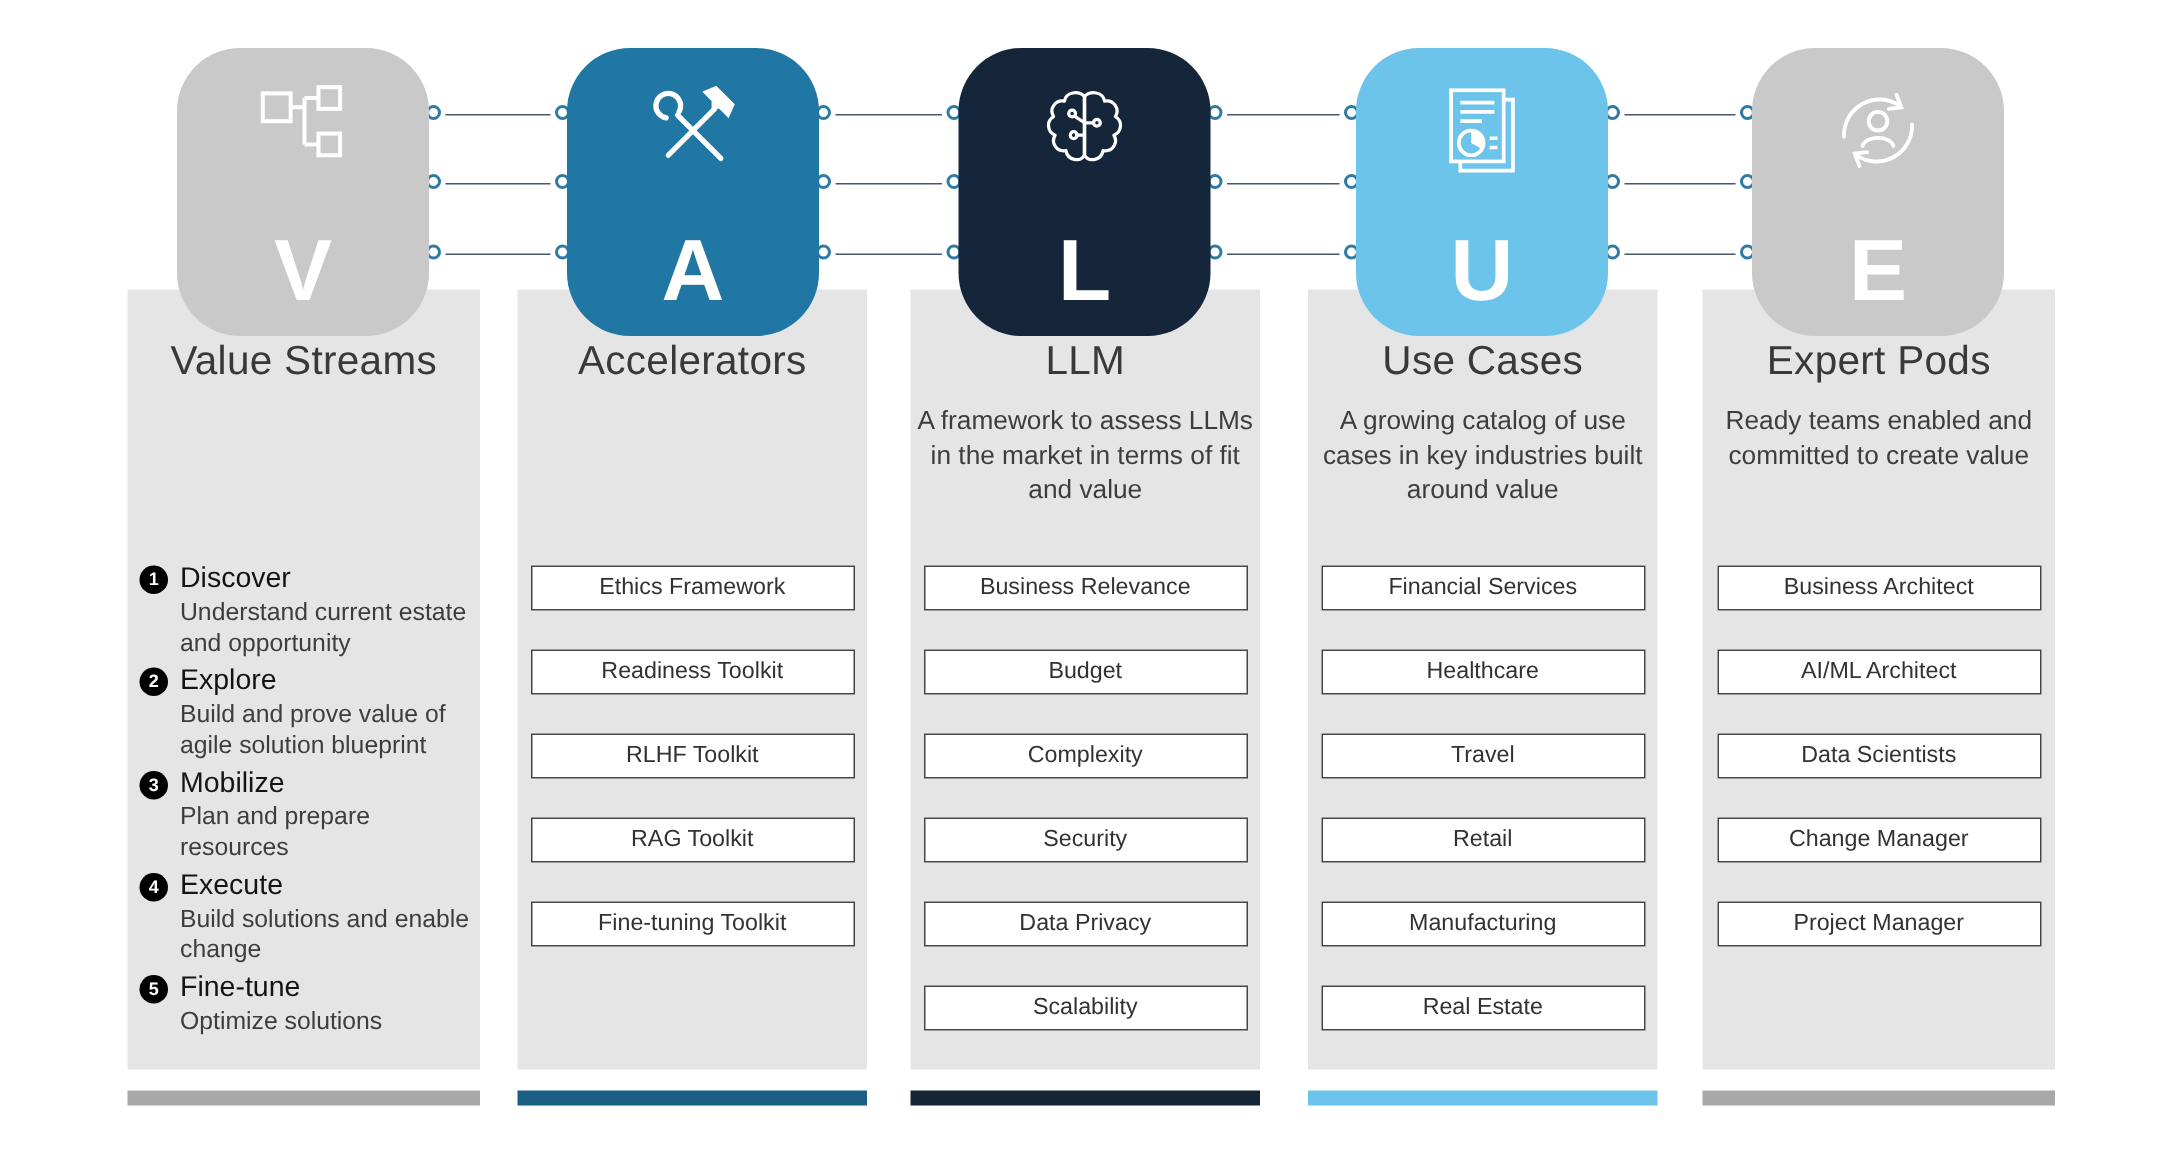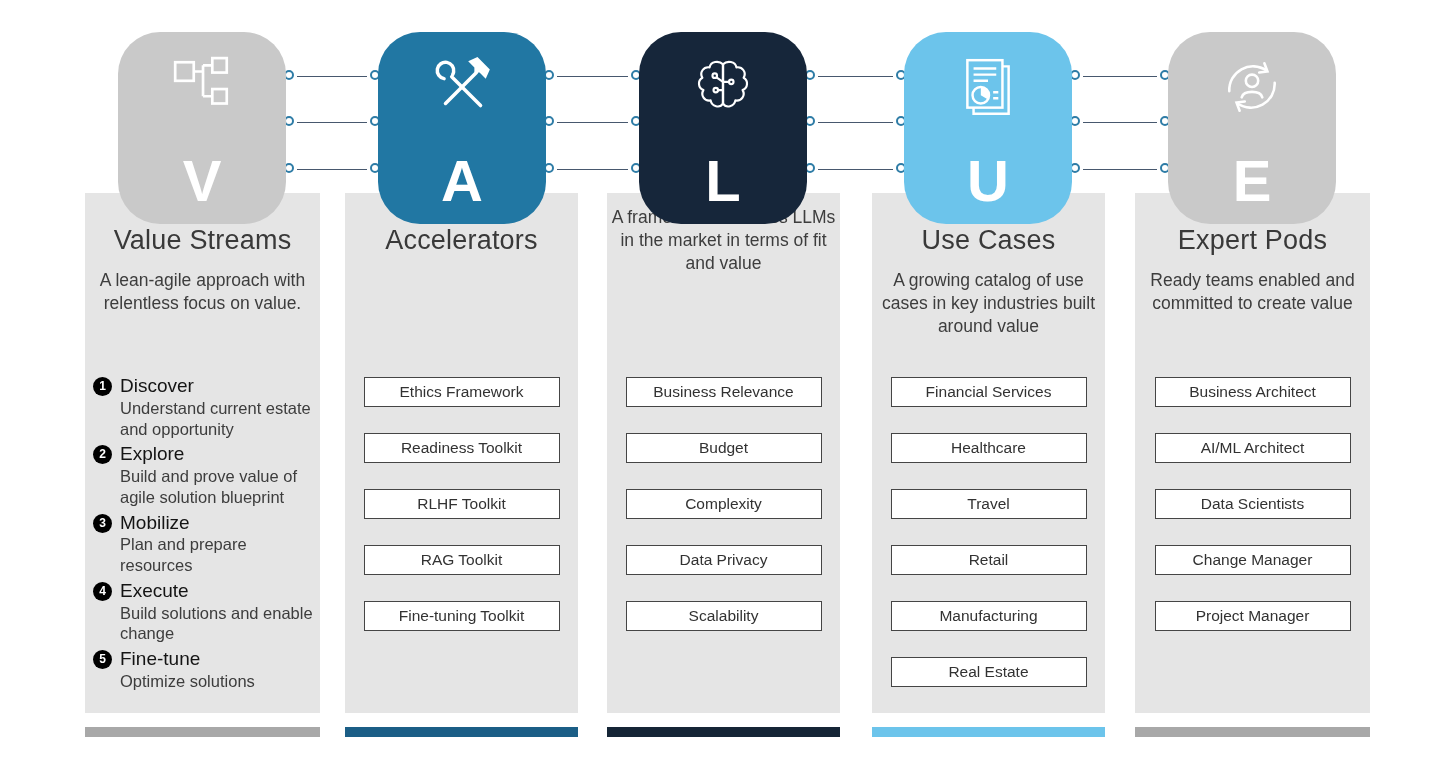--- a/index.html
+++ b/index.html
@@ -22,21 +22,21 @@
   .panel-0{left:85px;width:235px}.panel-1{left:345px;width:233px}.panel-2{left:607px;width:233px}
   .panel-3{left:872px;width:233px}.panel-4{left:1135px;width:235px}
   .bar{position:absolute;top:727px;height:10px;z-index:1}
   .bar-0{left:85px;width:235px}.bar-1{left:345px;width:233px}.bar-2{left:607px;width:233px}
   .bar-3{left:872px;width:233px}.bar-4{left:1135px;width:235px}
 
   .col-title{font-size:27px;font-weight:400;color:#393939;margin-top:32px;letter-spacing:.2px}
   .col-desc{font-size:17.5px;color:#3d3d3d;line-height:1.32;margin:13px auto 0;width:97%}
 
   .items{position:absolute;top:184px;left:0;right:0}
-  .item-box{width:196px;height:30px;margin:0 auto 26px;background:#fff;border:1px solid #454545;font-size:15.5px;color:#323232;line-height:28px;overflow:hidden;white-space:nowrap}
+  .item-box{width:216px;height:30px;margin:0 auto 26px;background:#fff;border:1px solid #454545;font-size:15.5px;color:#323232;line-height:28px;overflow:hidden;white-space:nowrap}
 
   .steps{position:absolute;top:181px;left:8px;right:4px;text-align:left}
   .step{position:relative;padding-left:27px;margin-bottom:3px}
   .step-num{position:absolute;left:0;top:3px;width:19px;height:19px;border-radius:50%;background:#000;color:#fff;font-size:12px;font-weight:700;text-align:center;line-height:19px}
   .step-title{font-size:19px;font-weight:400;color:#141414;line-height:1.25}
   .step-desc{font-size:16.5px;color:#3d3d3d;line-height:1.26;margin-bottom:3px}
 </style>
 </head>
 <body>
 
@@ -100,21 +100,20 @@
         <rect x="6" y="8" width="18" height="18"></rect>
         <rect x="42" y="4" width="14" height="14"></rect>
         <rect x="42" y="34" width="14" height="14"></rect>
         <path d="M24 17 H33 M33 11 V41 M33 11 H42 M33 41 H42"></path>
       </svg>
     </span>
     <span class="tile-letter">V</span>
   </div>
   <div class="panel panel-0">
     <div class="col-title">Value Streams</div>
-    <div class="col-desc">A lean-agile approach with relentless focus on value.</div>
     <div class="steps">
       <div class="step">
         <span class="step-num">1</span>
         <div class="step-title">Discover</div>
         <div class="step-desc">Understand current estate and opportunity</div>
       </div>
       <div class="step">
         <span class="step-num">2</span>
         <div class="step-title">Explore</div>
         <div class="step-desc">Build and prove value of agile solution blueprint</div>
@@ -169,25 +168,27 @@
         <path d="M32 10 V48"></path>
         <circle cx="24" cy="21" r="2.2"></circle>
         <circle cx="40" cy="27" r="2.2"></circle>
         <circle cx="25" cy="35" r="2.2"></circle>
         <path d="M26 23 L32 27 M38 27 H32 M27 35 H32"></path>
       </svg>
     </span>
     <span class="tile-letter">L</span>
   </div>
   <div class="panel panel-2">
+    <div class="col-title">LLM</div>
     <div class="col-desc">A framework to assess LLMs in the market in terms of fit and value</div>
     <div class="items">
       <div class="item-box">Business Relevance</div>
       <div class="item-box">Budget</div>
       <div class="item-box">Complexity</div>
+      <div class="item-box">Security</div>
       <div class="item-box">Data Privacy</div>
       <div class="item-box">Scalability</div>
     </div>
   </div>
   <div class="bar bar-2" style="background: rgb(21, 37, 54);"></div>
 
   <div class="tile tile-3" style="background: rgb(108, 196, 235);">
     <span>
       <svg viewBox="0 0 64 64" fill="none" stroke="#fff" stroke-width="2.4">
         <rect x="12" y="6" width="34" height="46"></rect>

